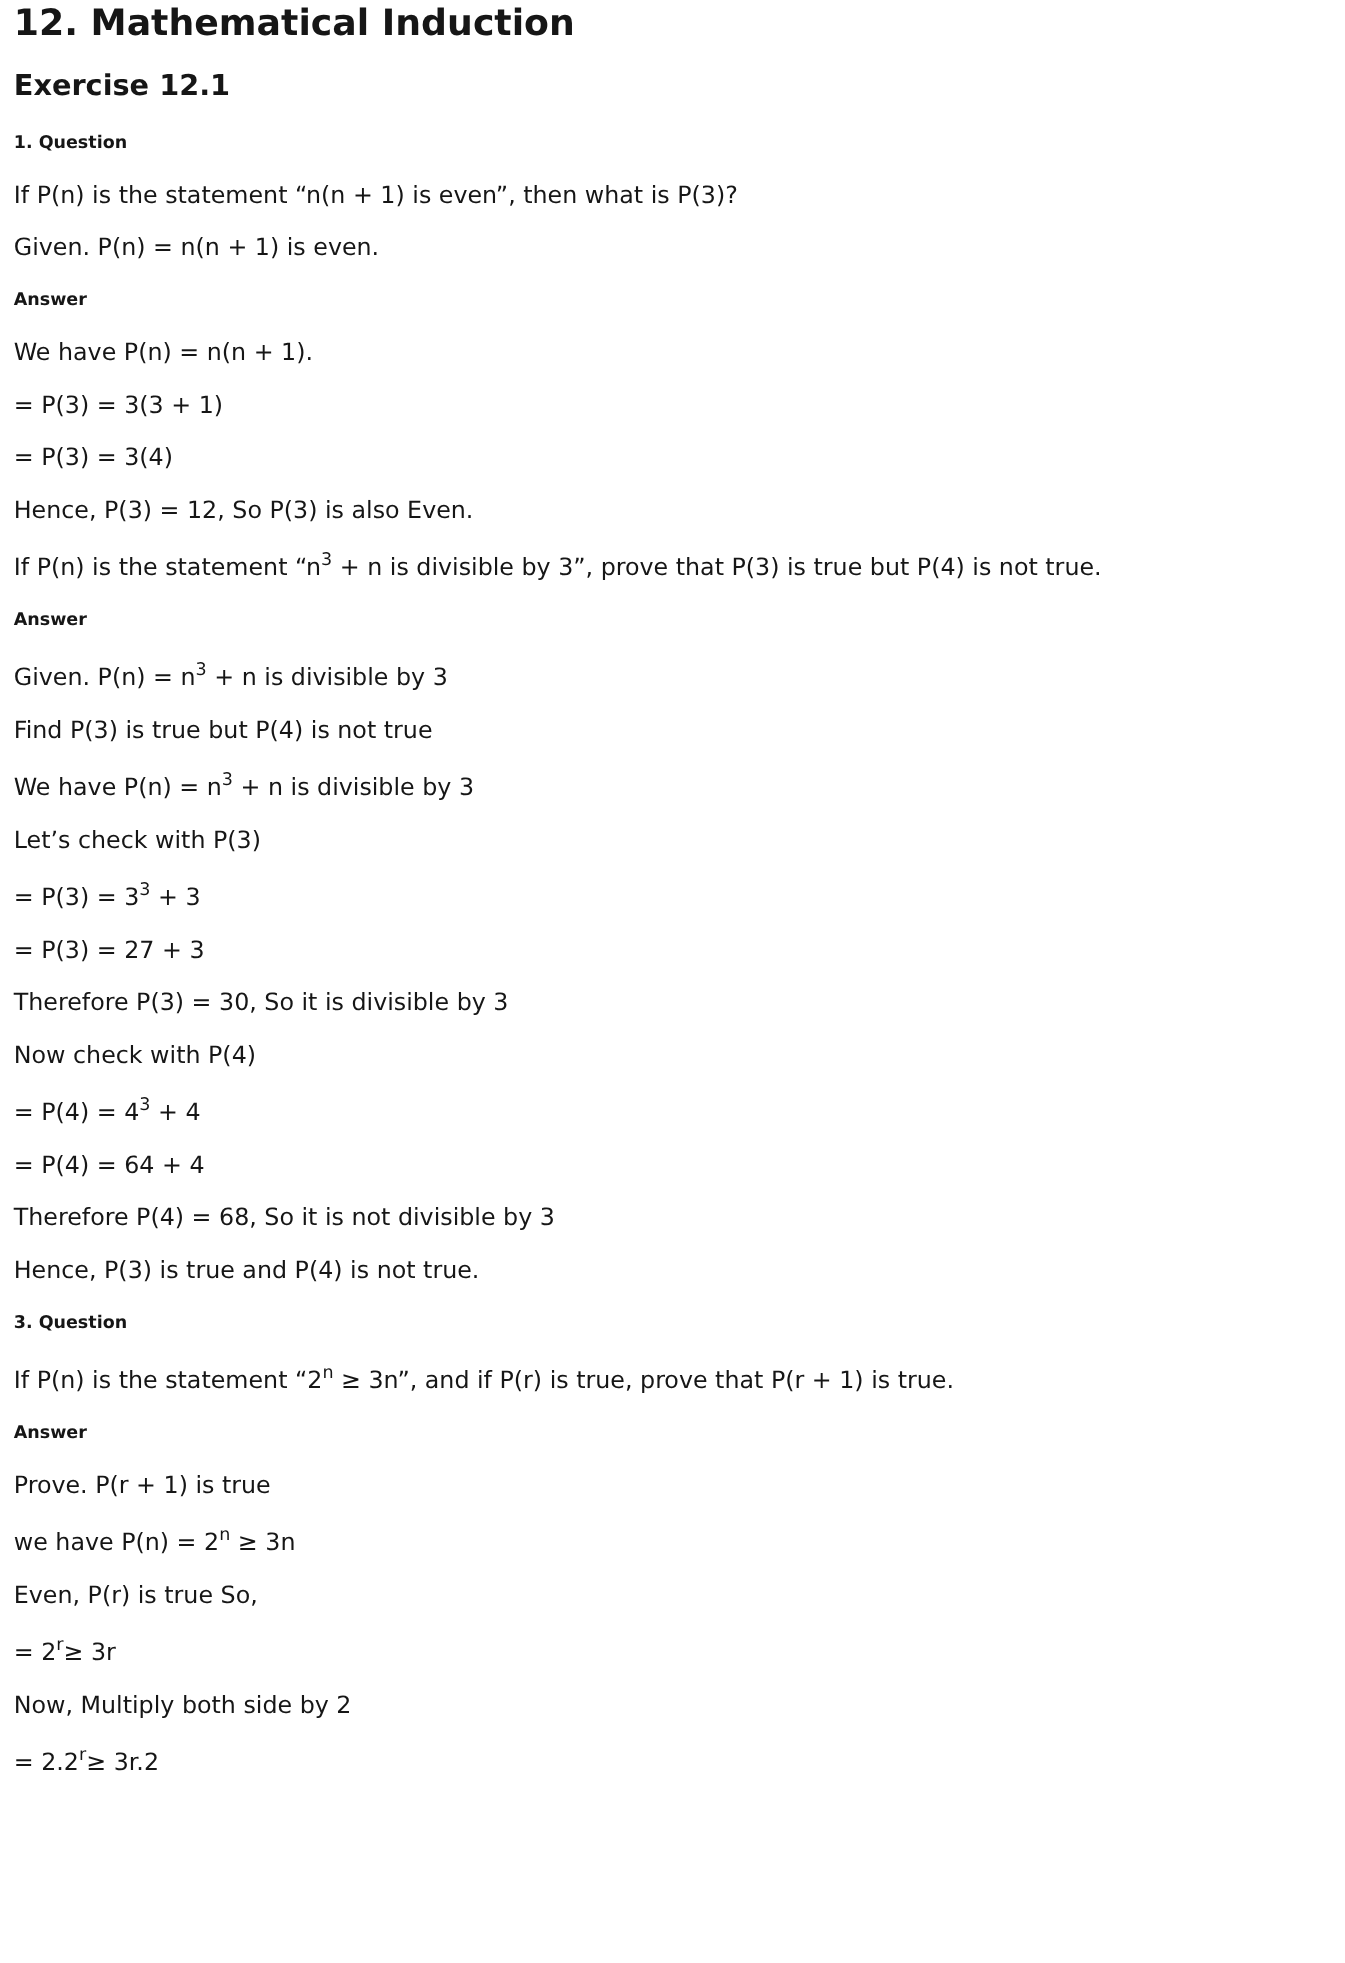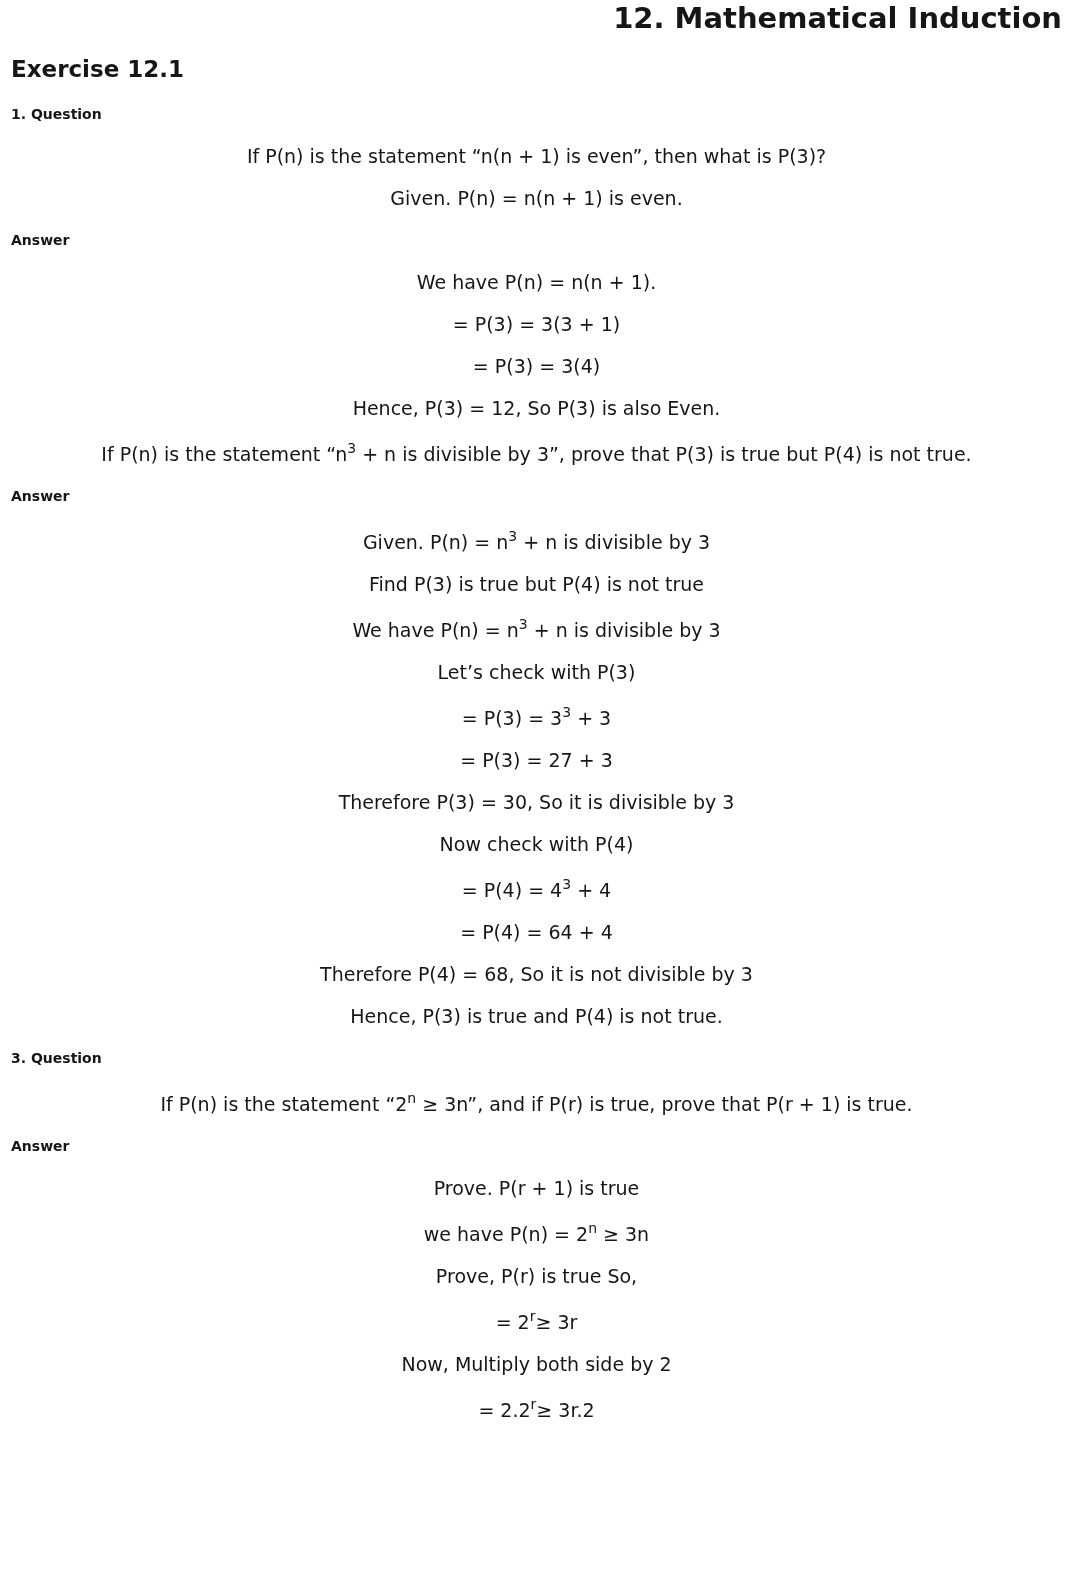--- a/index.html
+++ b/index.html
@@ -18,41 +18,40 @@
     width: 1076px;
     height: 1570px;
     overflow: hidden;
     background: var(--bg-color, #ffffff);
     padding: 0 14px 24px 11px;
   }
   h1.title {
     font-size: 29px;
     line-height: 34px;
     font-weight: bold;
-    text-align: right;
+    text-align: left;
     margin: 1px 0 0 0;
   }
   h2.exercise {
     font-size: 23px;
     line-height: 27px;
     font-weight: bold;
     margin: 21px 0 20px 0;
   }
   h3.block-heading {
     font-size: 14px;
     line-height: 22px;
     font-weight: bold;
     margin: 0 0 20px 0;
   }
   p.line {
     font-size: 19px;
     line-height: 22px;
     margin: 0 0 20px 0;
     white-space: nowrap;
-    text-align: center;
   }
   p.line.has-sup {
     padding-top: 4px; 
   }
   p.line sup {
     font-size: 14px;
     line-height: 0;
     position: relative;
     top: -8px;
     vertical-align: baseline;
@@ -103,20 +102,20 @@
 
   <div class="question-block">
     <h3 class="block-heading q-heading">3. Question</h3>
     <div class="q-body">
           <p class="line has-sup"><span>If P(n) is the statement “2</span><sup>n</sup><span> ≥ 3n”, and if P(r) is true, prove that P(r + 1) is true.</span></p>
         </div>
     <h3 class="block-heading a-heading">Answer</h3>
     <div class="a-body">
           <p class="line"><span>Prove. P(r + 1) is true</span></p>
           <p class="line has-sup"><span>we have P(n) = 2</span><sup>n</sup><span> ≥ 3n</span></p>
-          <p class="line"><span>Prove, P(r) is true So,</span></p>
+          <p class="line"><span>Even, P(r) is true So,</span></p>
           <p class="line has-sup"><span>= 2</span><sup>r</sup><span>≥ 3r</span></p>
           <p class="line"><span>Now, Multiply both side by 2</span></p>
           <p class="line has-sup"><span>= 2.2</span><sup>r</sup><span>≥ 3r.2</span></p>
         </div>
   </div>
 </section>
 </main>
 
 </body></html>

